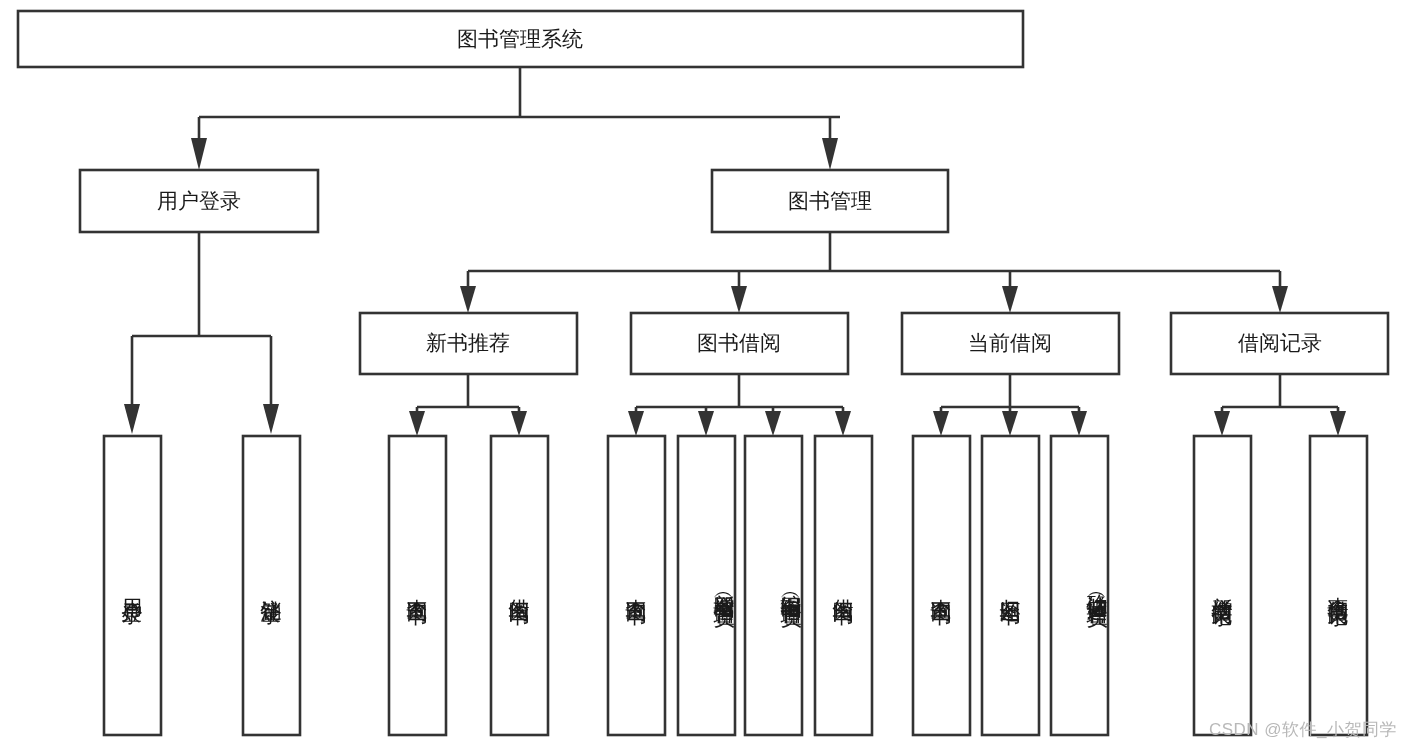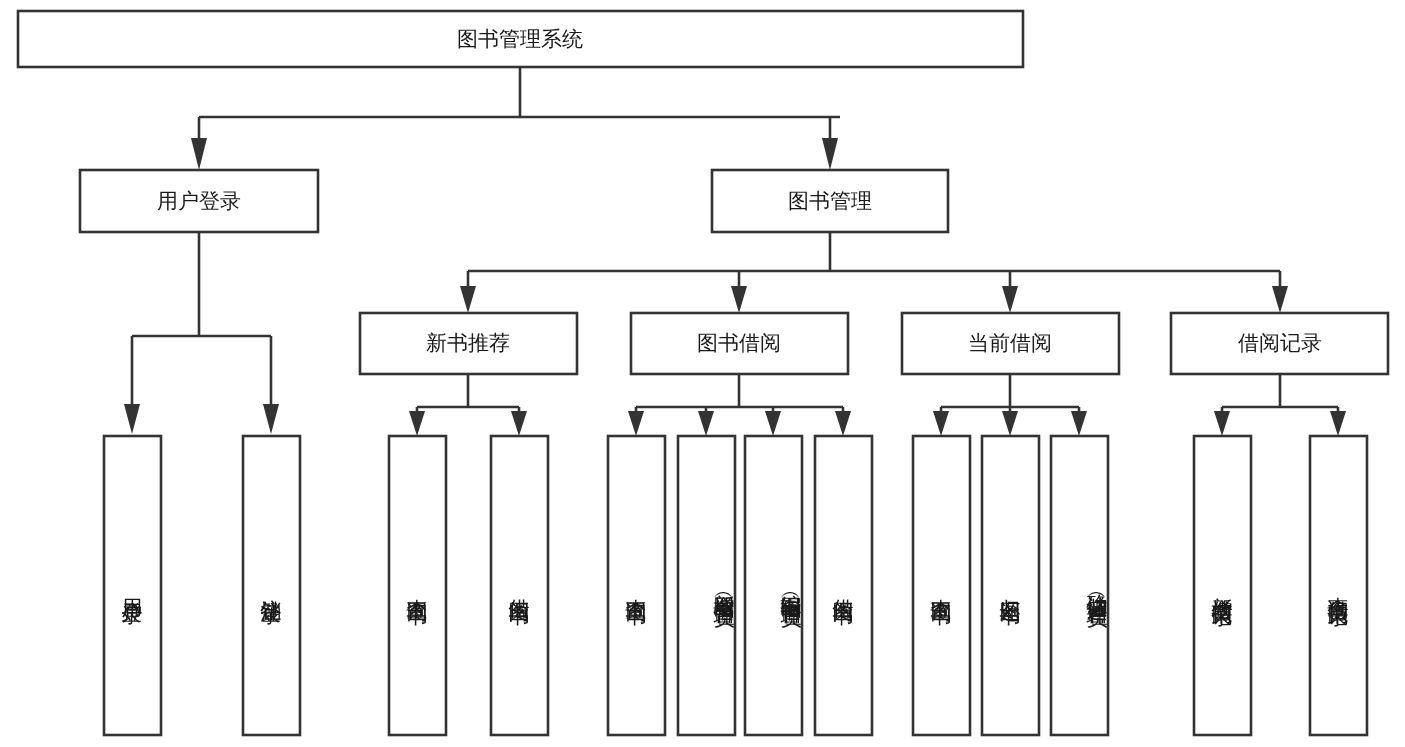--- a/index.html
+++ b/index.html
@@ -207,13 +207,14 @@
   <div class="vlabel" style="left:745px; top:442px; width:57px; height:287px; align-items:flex-start;">编辑图书（管理员）</div>
   <div class="vlabel" style="left:815px; top:436px; width:57px; height:299px;">借阅图书</div>
 
   <div class="vlabel" style="left:913px; top:436px; width:57px; height:299px;">查询图书</div>
   <div class="vlabel" style="left:982px; top:436px; width:57px; height:299px;">归还图书</div>
   <div class="vlabel" style="left:1051px; top:442px; width:57px; height:287px; align-items:flex-start;">确认归还（管理员）</div>
 
   <div class="vlabel" style="left:1194px; top:436px; width:57px; height:299px;">新增借阅记录</div>
   <div class="vlabel" style="left:1310px; top:436px; width:57px; height:299px;">查询借阅记录</div>
 
+  <div class="watermark">CSDN @软件_小贺同学</div>
 </div>
 
 </body></html>

